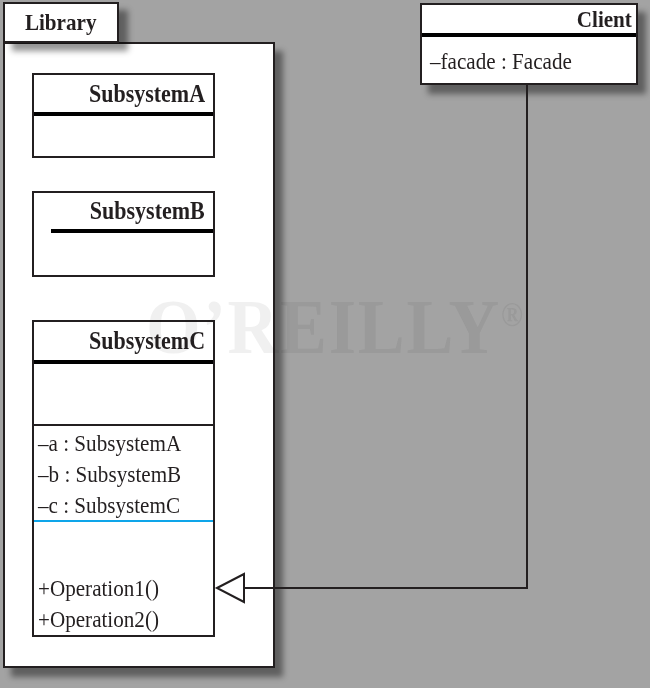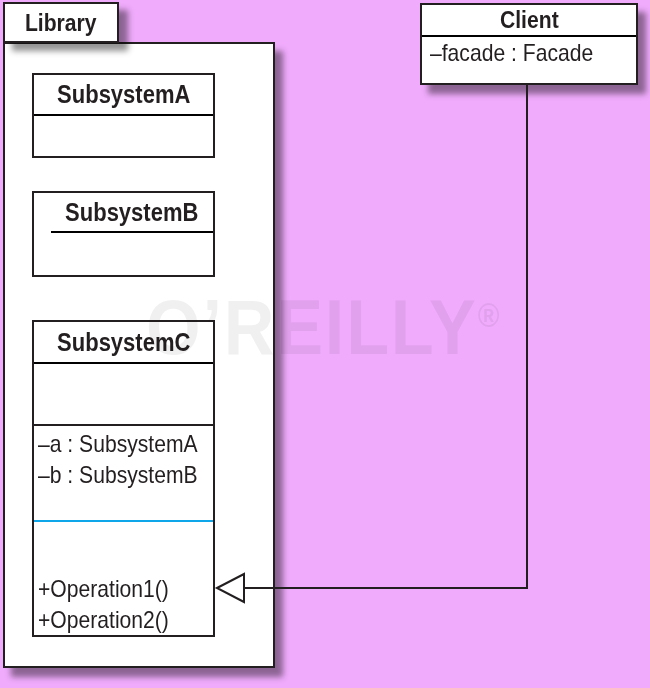--- a/index.html
+++ b/index.html
@@ -1,41 +1,41 @@
 <!DOCTYPE html>
 <html><head>
 <meta charset="utf-8">
 <style>
   * { margin:0; padding:0; box-sizing:border-box; }
   html,body { background:#ffffff; }
   .canvas {
     position:relative; width:650px; height:688px;
-    background:#f0abfc; overflow:hidden;
-    font-family:Liberation Sans, sans-serif;
+    background:#a3a3a3; overflow:hidden;
+    font-family:Liberation Serif, serif;
     color:#231f20;
   }
   .box {
     position:absolute; background:#ffffff;
     border:2px solid #231f20;
   }
   .shadowed { box-shadow:8px 9px 6px rgba(0,0,0,0.42); }
 
   
   .pkg-tab {
     left:3px; top:2px; width:116px; height:41px; z-index:3;
     display:flex; align-items:center; justify-content:center;
     box-shadow:9px 8px 6px rgba(0,0,0,0.42);
   }
   .pkg-body { left:3px; top:42px; width:272px; height:626px; z-index:2; }
 
   
   .cls { z-index:4; }
   .cls-title {
-    display:flex; align-items:center; justify-content:center;
-    border-bottom:2px solid #000000;
+    display:flex; align-items:center; justify-content:flex-end;
+    border-bottom:4px solid #000000;
     font-weight:bold; font-size:25px; white-space:nowrap;
   }
   .cond   { display:inline-block; transform:scaleX(0.88); transform-origin:center center; }
   .cond-l { display:inline-block; transform:scaleX(0.88); transform-origin:left  center; }
   .members { padding-left:4px; }
   .member { font-size:24px; line-height:31px; white-space:nowrap; }
   .cls-attrs-sep { border-bottom:2px solid #0ea5e9; }
 
   .connector-svg {
     position:absolute; left:0; top:0; z-index:5; pointer-events:none;
@@ -81,34 +81,36 @@
     </div>
     <div></div>
   </div>
 
   <div class="box cls" style="left:32px; top:424px; width:183px; height:213px;">
     <div class="members cls-attrs-sep" style="height:96px; padding-top:2px;">
       <div class="member">
         <span class="cond-l">–a : SubsystemA</span></div>
       <div class="member">
         <span class="cond-l">–b : SubsystemB</span></div>
+      <div class="member">
+        <span class="cond-l">–c : SubsystemC</span></div>
     </div>
     <div class="members" style="height:72px; padding-top:7px;margin-top:44px;">
       <div class="member">
         <span class="cond-l">+Operation1()</span></div>
       <div class="member">
         <span class="cond-l">+Operation2()</span></div>
     </div>
   </div>
 
   <div class="box cls shadowed" style="left:420px; top:3px; width:218px; height:82px;">
     <div class="cls-title" style="height:32px; font-size:24px;">
       <span class="cond">Client</span>
     </div>
-    <div class="members" style="height:48px; display:flex; padding-left:8px;">
+    <div class="members" style="height:48px; display:flex; align-items:center; padding-left:8px;">
       <div class="member">
         <span class="cond-l">–facade : Facade</span></div>
     </div>
   </div>
 
   <svg class="connector-svg" width="650" height="688" viewBox="0 0 650 688">
     <path d="M527,85 L527,588 L244,588" fill="none" stroke="#231f20" stroke-width="2"></path>
     <polygon points="217,588 244,574 244,602" fill="#ffffff" stroke="#231f20" stroke-width="2"></polygon>
   </svg>
 

